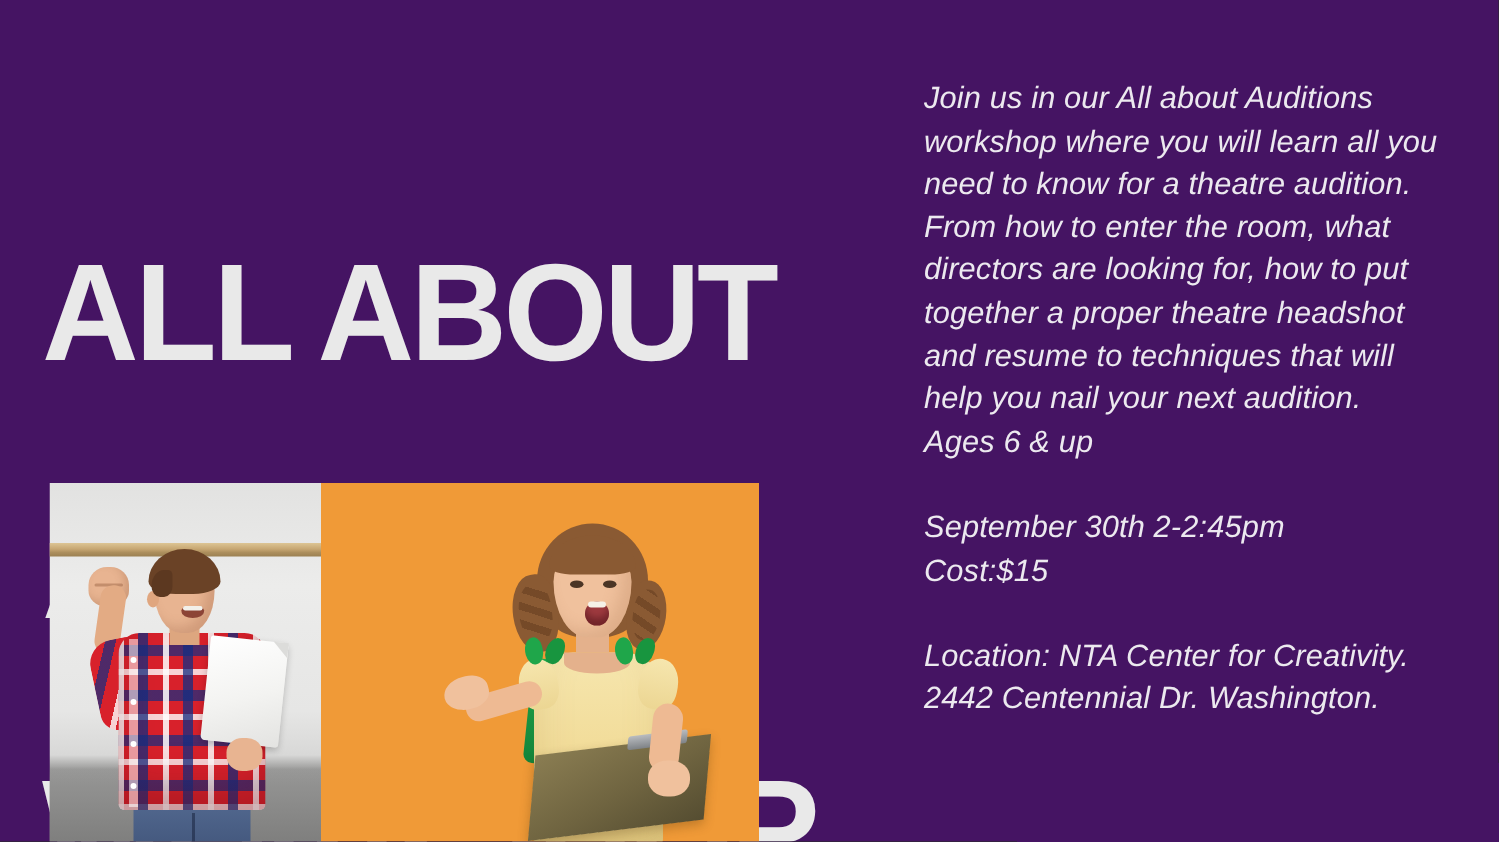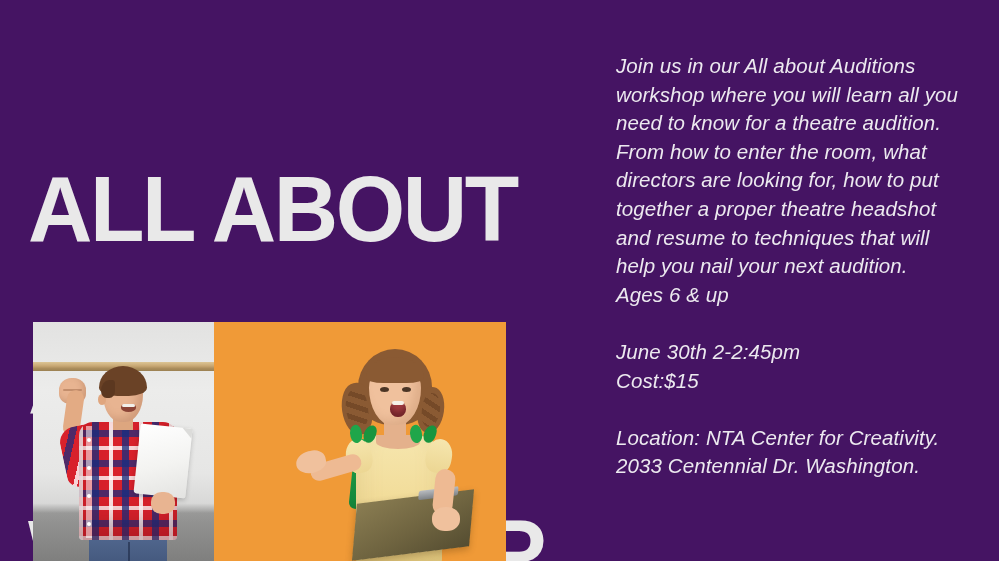--- a/index.html
+++ b/index.html
@@ -434,20 +434,20 @@
         <div class="girl-hand-r"></div>
       </div>
     </div>
 
   </div>
 
   <div id="copy">
     <p class="para">Join us in our All about Auditions workshop where you will learn all you need to know for a theatre audition. From how to enter the room, what directors are looking for, how to put together a proper theatre headshot and resume to techniques that will help you nail your next audition.
 Ages 6 &amp; up</p>
     <div class="spacer"></div>
-    <p class="para">June 30th 2-2:45pm
+    <p class="para">September 30th 2-2:45pm
 Cost:$15</p>
     <div class="spacer"></div>
     <p class="para">Location: NTA Center for Creativity.
-2033 Centennial Dr. Washington.</p>
+2442 Centennial Dr. Washington.</p>
   </div>
 
 </div>
 
 </body></html>

